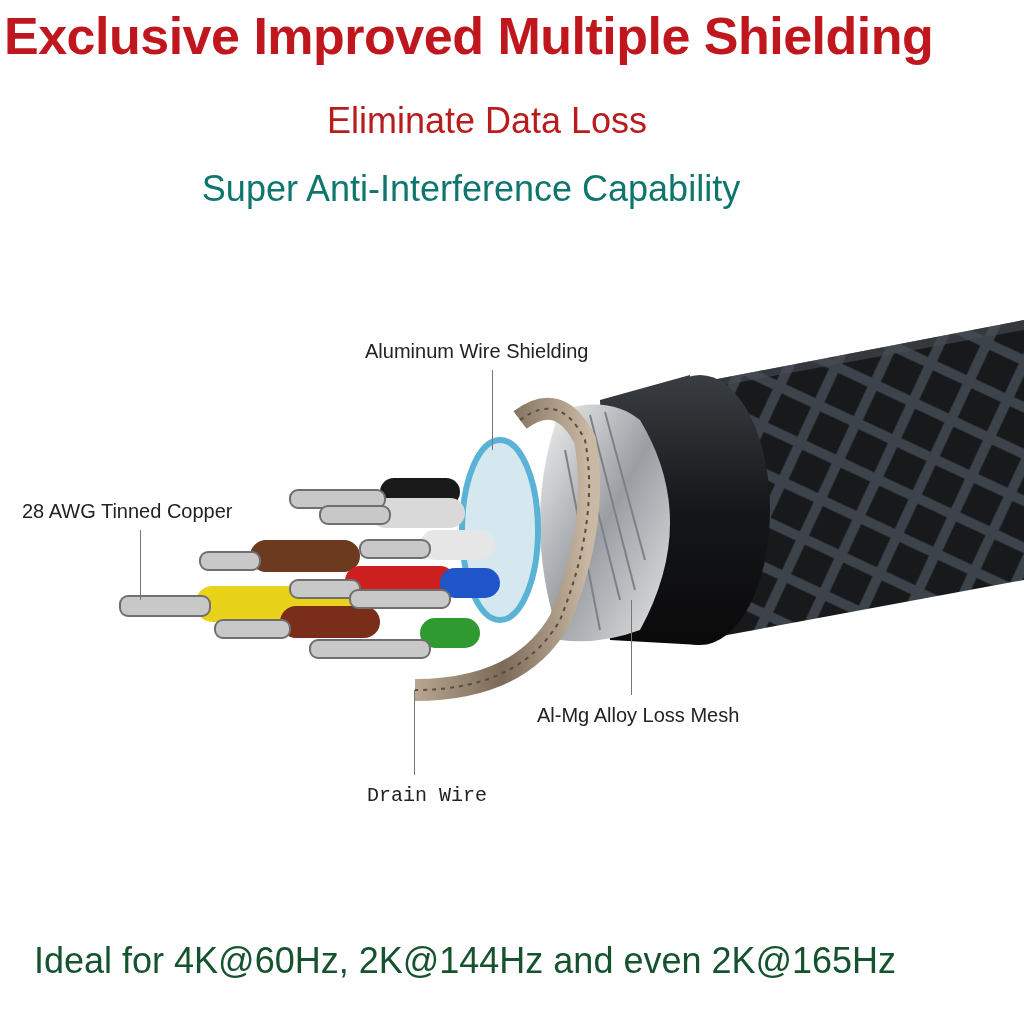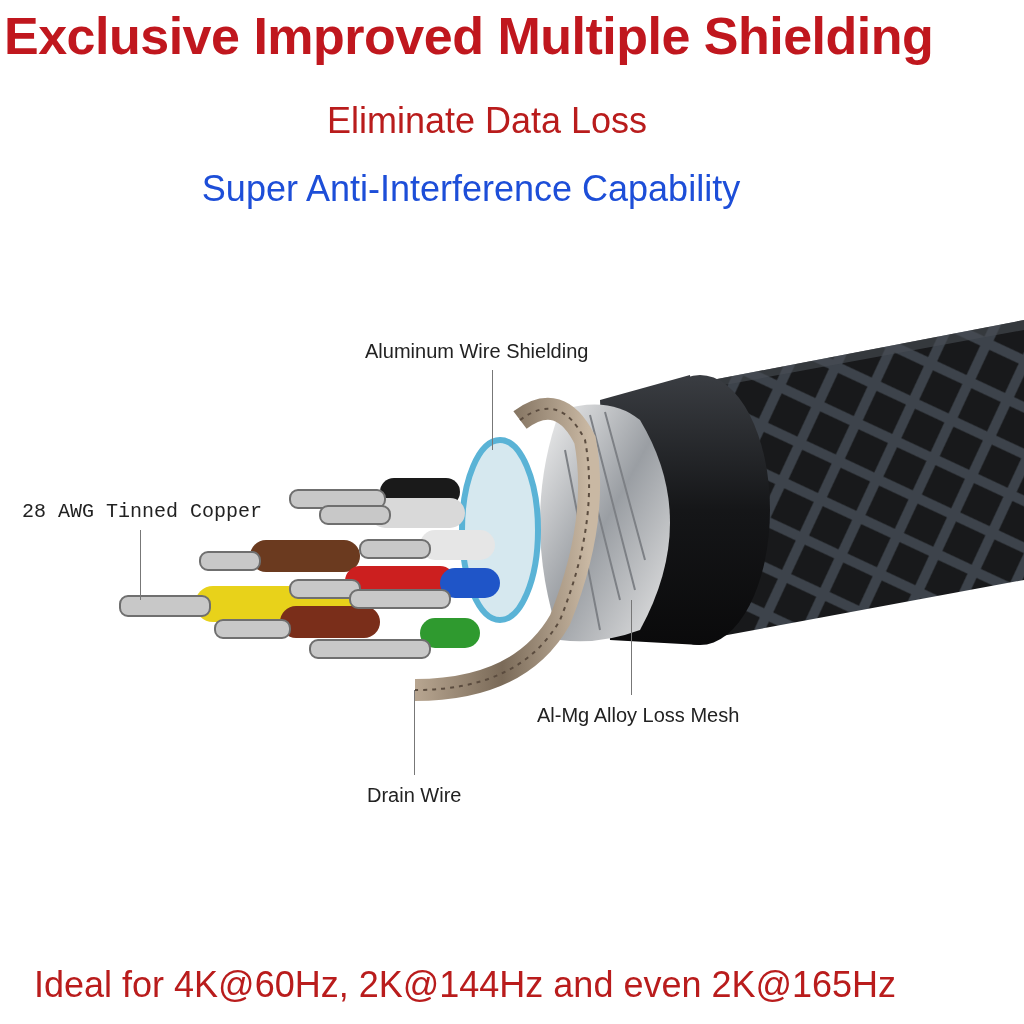--- a/index.html
+++ b/index.html
@@ -1,20 +1,20 @@
 <!DOCTYPE html>
 <html><head>
 <meta charset="utf-8">
 <style>
   html, body { margin: 0; padding: 0; background: #ffffff; }
   body { width: 1024px; height: 1024px; position: relative; overflow: hidden; font-family: "Liberation Sans", "DejaVu Sans", sans-serif; }
   .title { position: absolute; left: 4px; top: 6px; font-size: 52px; font-weight: bold; color: #c0171e; letter-spacing: -0.5px; white-space: nowrap; }
   .sub1 { position: absolute; left: 0; width: 942px; top: 100px; text-align: center; font-size: 36px; color: #b91c1c; margin-left: 16px; }
-  .sub2 { position: absolute; left: 0; width: 942px; top: 168px; text-align: center; font-size: 36px; color: #1d4ed8; }
-  .footer { position: absolute; left: 34px; top: 964px; font-size: 36px; color: #b91c1c; white-space: nowrap; }
+  .sub2 { position: absolute; left: 0; width: 942px; top: 168px; text-align: center; font-size: 36px; color: #0f766e; }
+  .footer { position: absolute; left: 34px; top: 940px; font-size: 36px; color: #14532d; white-space: nowrap; }
   .label { position: absolute; font-size: 20px; color: #222; white-space: nowrap; }
   .leader { position: absolute; width: 1px; background: #777; }
   svg.cable { position: absolute; left: 0; top: 0; }
 </style>
 </head>
 <body>
 
 <div class="title">Exclusive Improved Multiple Shielding</div>
 <div class="sub1">Eliminate Data Loss</div>
 <div class="sub2">Super Anti-Interference Capability</div>
@@ -87,22 +87,22 @@
     <rect x="290" y="580" width="70" height="18" rx="8"></rect>
     <rect x="350" y="590" width="100" height="18" rx="8"></rect>
     <rect x="215" y="620" width="75" height="18" rx="8"></rect>
     <rect x="310" y="640" width="120" height="18" rx="8"></rect>
   </g>
 </svg>
 
 <div class="label" style="left:365px; top:340px;">Aluminum Wire Shielding</div>
 <div class="leader" style="left:492px; top:370px; height:80px;"></div>
 
-<div class="label" style="left:22px; top:500px;font-family:Liberation Mono, monospace;">28 AWG Tinned Copper</div>
+<div class="label" style="left:22px; top:500px;">28 AWG Tinned Copper</div>
 <div class="leader" style="left:140px; top:530px; height:70px;"></div>
 
 <div class="label" style="left:537px; top:704px;">Al-Mg Alloy Loss Mesh</div>
 <div class="leader" style="left:631px; top:600px; height:95px;"></div>
 
-<div class="label" style="left:367px; top:784px;">Drain Wire</div>
+<div class="label" style="left:367px; top:784px;font-family:Liberation Mono, monospace;">Drain Wire</div>
 <div class="leader" style="left:414px; top:690px; height:85px;"></div>
 
 <div class="footer">Ideal for 4K@60Hz, 2K@144Hz and even 2K@165Hz</div>
 
 </body></html>

